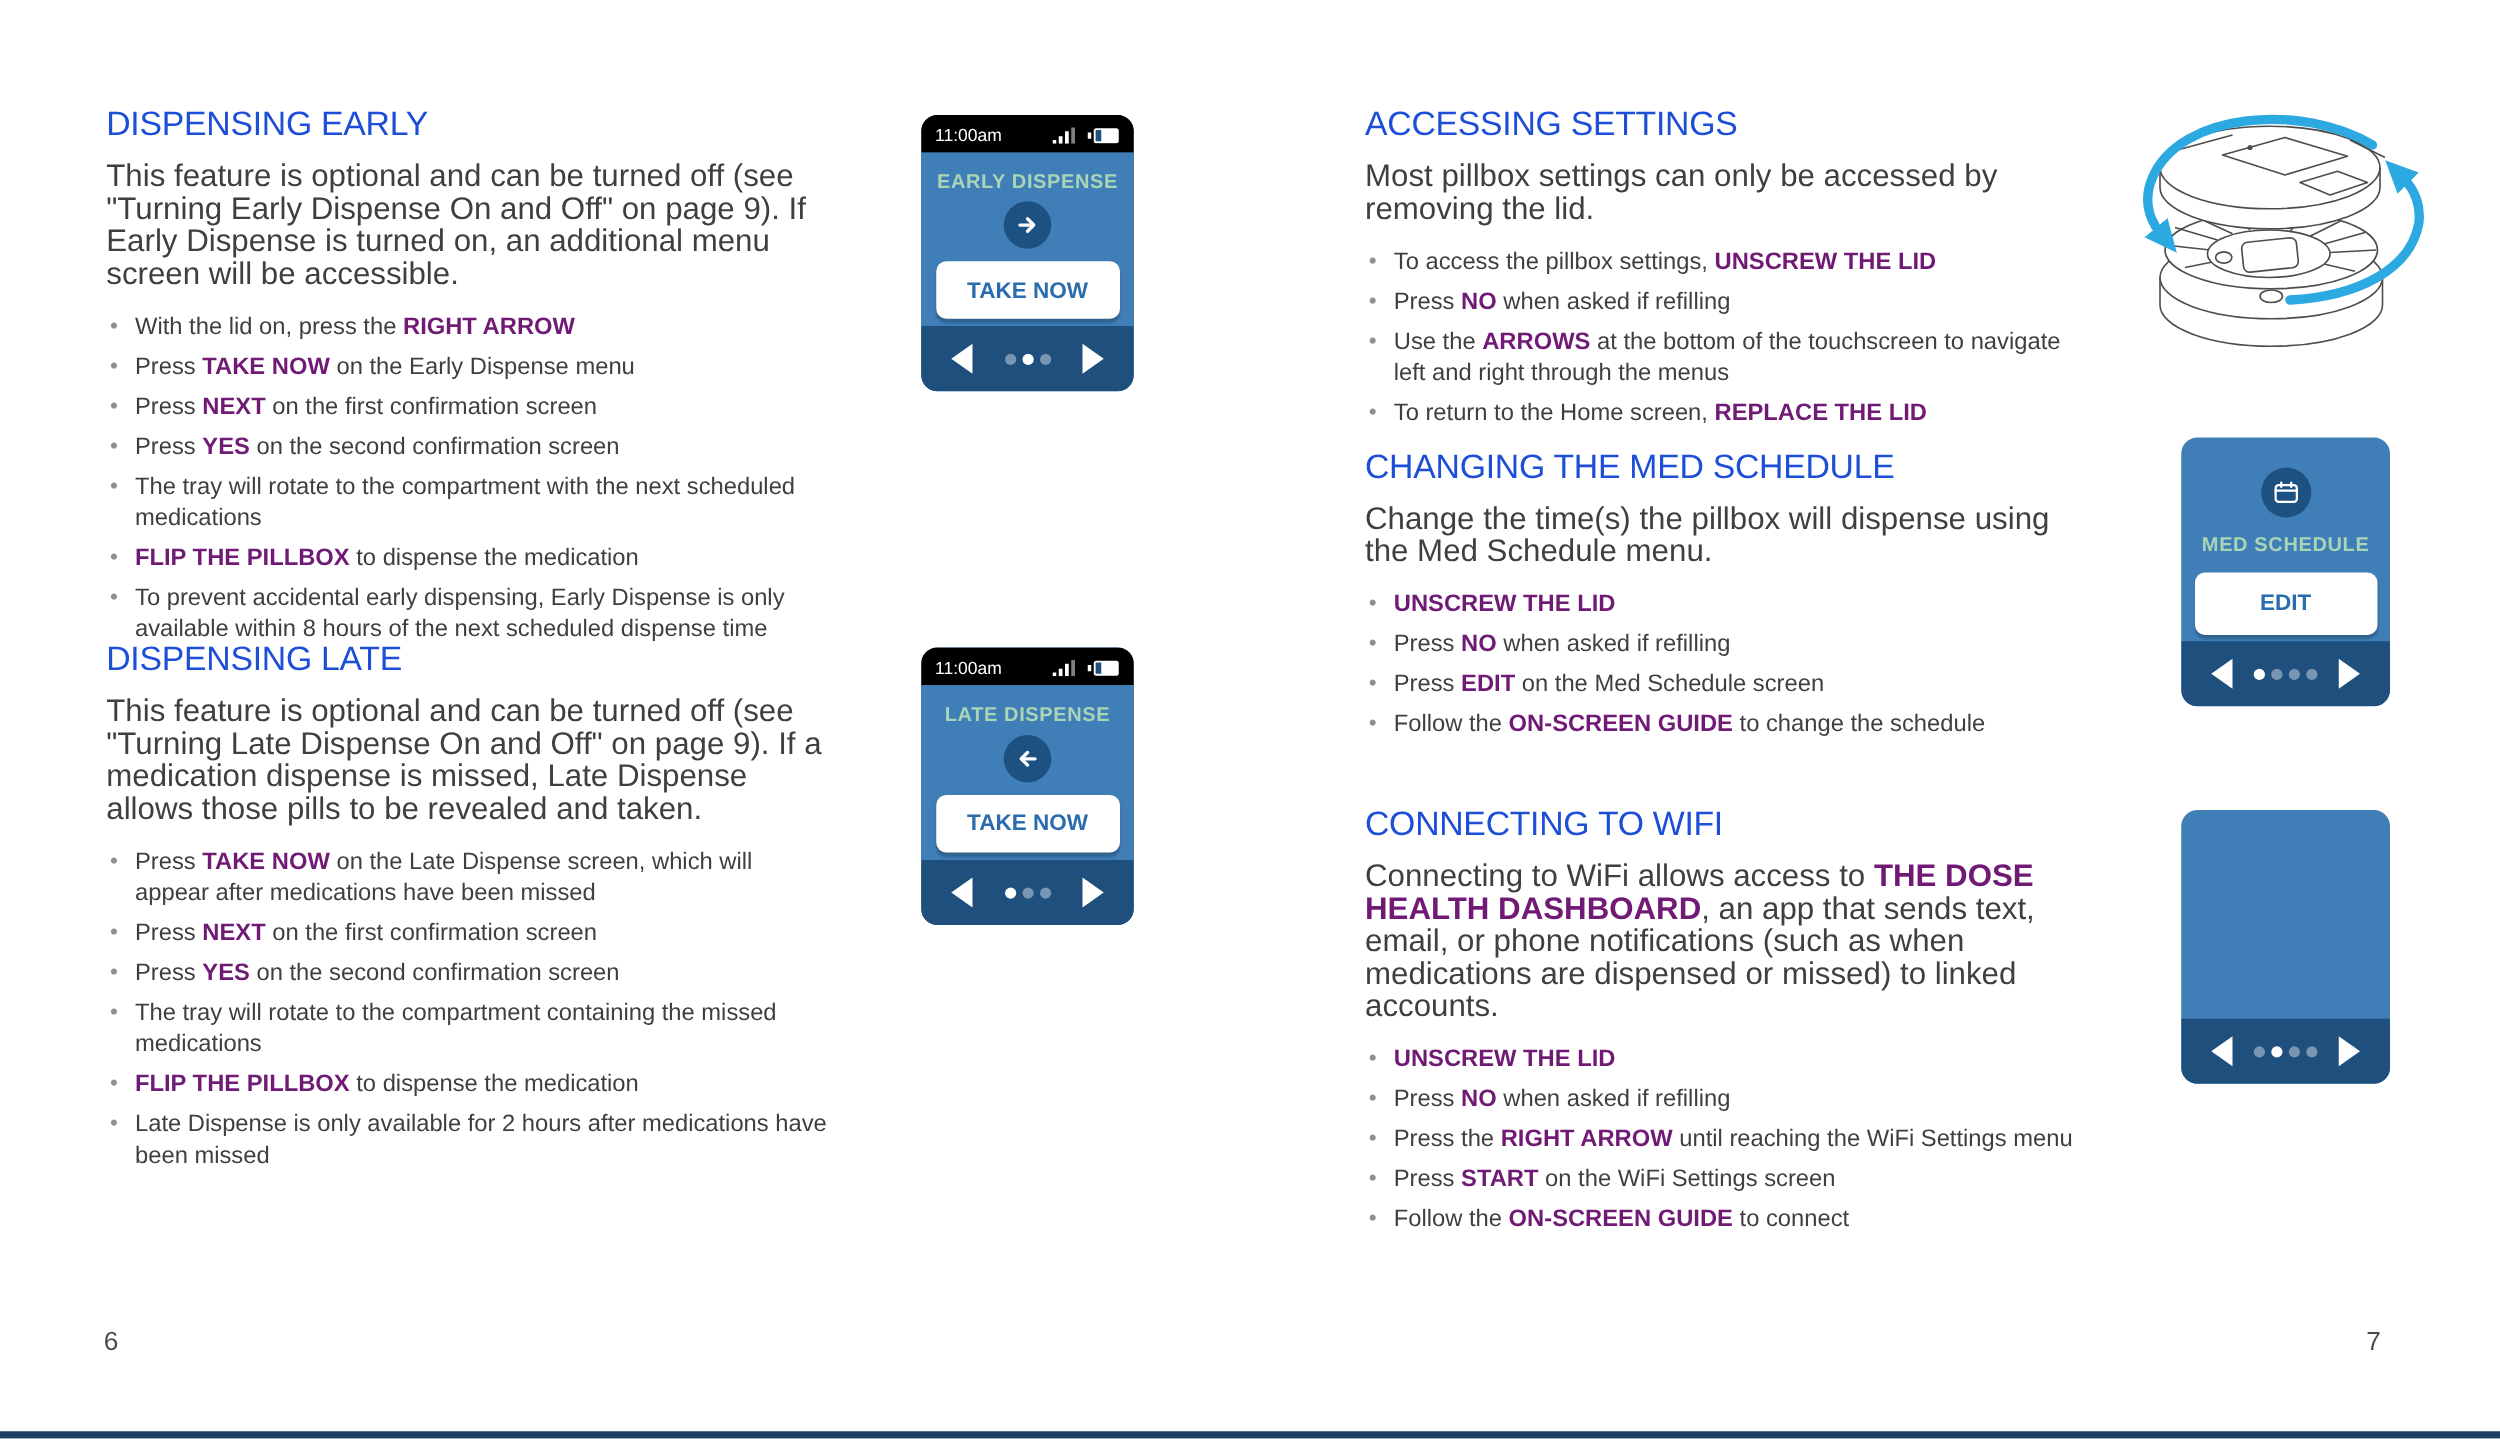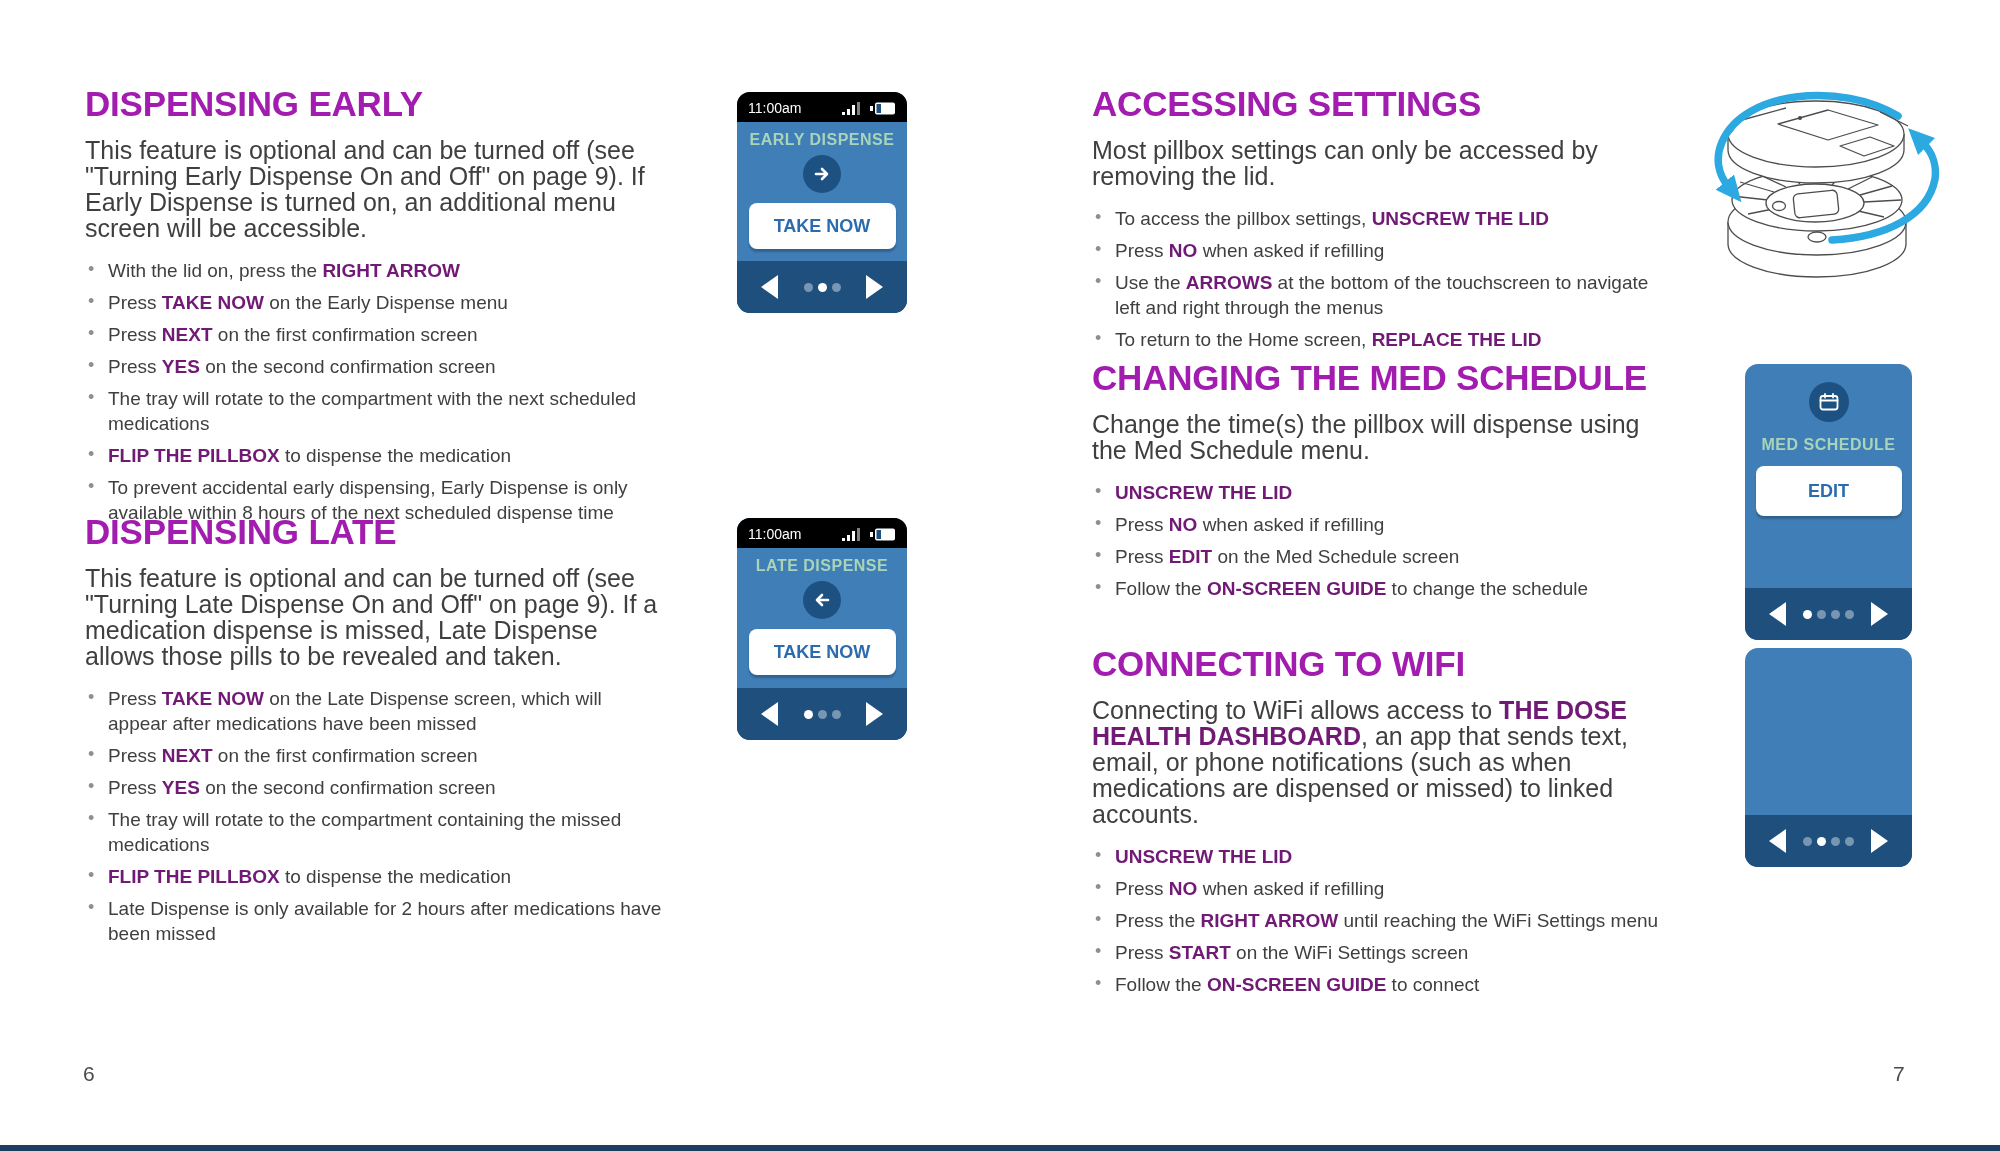--- a/index.html
+++ b/index.html
@@ -1,35 +1,35 @@
 <!DOCTYPE html>
 <html><head>
 <meta charset="utf-8">
 <style>
   html,body{margin:0;padding:0;background:#ffffff;}
   .canvas{position:relative;width:2000px;height:1151px;background:#ffffff;overflow:hidden;
           font-family:"Liberation Sans","DejaVu Sans",sans-serif;color:#3f3f3f;}
   .abs{position:absolute;}
 
   
-  h1.sec{color:#a21caf;font-size:35px;font-weight:bold;margin:0 0 13px 0;letter-spacing:-0.2px;}
+  h1.sec{color:#1d4ed8;font-size:27px;font-weight:normal;margin:0 0 13px 0;letter-spacing:-0.2px;}
   .intro{font-size:25px;line-height:26px;color:#3f3f3f;margin:0 0 17px 0;}
   ul.bullets{list-style:none;margin:0;padding:0;font-size:19px;line-height:25px;color:#3f3f3f;}
   ul.bullets li{position:relative;padding-left:23px;margin-bottom:7px;}
   ul.bullets li::before{content:"\2022";position:absolute;left:3px;top:-1px;color:#8f8f8f;font-size:18px;}
   .hl{color:#701a75;font-weight:bold;}
 
   
   .phone,.panel{position:absolute;border-radius:13px;overflow:hidden;display:flex;flex-direction:column;}
   .phone{background:#1E4F7D;}
   .panel{background:#3F7EB6;}
   .statusbar{height:28px;display:flex;align-items:center;justify-content:space-between;
              padding:2px 11px 0 11px;color:#fff;font-size:14px;background:#000000;}
   .statusicons{display:flex;align-items:center;gap:6px;}
-  .screen{background:#3F7EB6;flex:1;display:flex;flex-direction:column;align-items:center;}
+  .screen{background:#3F7EB6;flex:1;display:flex;flex-direction:column;align-items:center;justify-content:center;}
   .scr-title{color:#A9D4B8;font-weight:bold;font-size:16px;letter-spacing:0.5px;margin-top:9px;}
   .panel .scr-title{margin-top:14px;}
   .circle{width:38px;height:38px;border-radius:50%;background:#1D5182;display:flex;
           align-items:center;justify-content:center;margin:6px 0 10px 0;}
   .panel .circle{width:40px;height:40px;margin:18px 0 0 0;}
   .white-btn{background:#fff;border-radius:8px;width:147px;height:46px;display:flex;align-items:center;
              justify-content:center;color:#2A6CAD;font-weight:bold;font-size:18px;
              box-shadow:0 3px 2px rgba(0,0,0,0.22);}
   .panel .white-btn{width:146px;height:50px;margin-top:12px;}
   .navbar{height:52px;background:#1E4F7D;display:flex;align-items:center;justify-content:space-between;
@@ -224,21 +224,21 @@
       <path d="M60 46 L104 34" fill="none"></path>
       <path d="M198 38 L226 52" fill="none"></path>
       <circle cx="118" cy="44" r="1.4" fill="#4d4d4d"></circle>
     </g>
     <g stroke="#2BA9E0" stroke-width="7.5" fill="none" stroke-linecap="round">
       <path d="M216 42 C 160 8 62 16 40 68 C 33 84 36 100 46 112" marker-end="url(#ah)"></path>
       <path d="M150 166 C 204 163 246 142 253 105 C 255 91 250 78 241 69" marker-end="url(#ah)"></path>
     </g>
   </svg>
 
-  <div class="panel" style="left:1745px;top:364px;width:167px;height:276px">
+  <div class="panel" style="left:1745px;top:350px;width:167px;height:215px">
     <div class="screen" style="background:transparent">
       <div class="circle">
         <svg width="22" height="20" viewBox="0 0 22 20" fill="none" stroke="#fff" stroke-width="1.8" stroke-linecap="round">
           <rect x="2.5" y="4" width="17" height="13.5" rx="2.5"></rect>
           <path d="M2.5 8.5 H19.5"></path>
             <path d="M7 2 V5.5"></path>
             <path d="M15 2 V5.5"></path>
         </svg>
       </div>
       <div class="scr-title">MED SCHEDULE</div>

